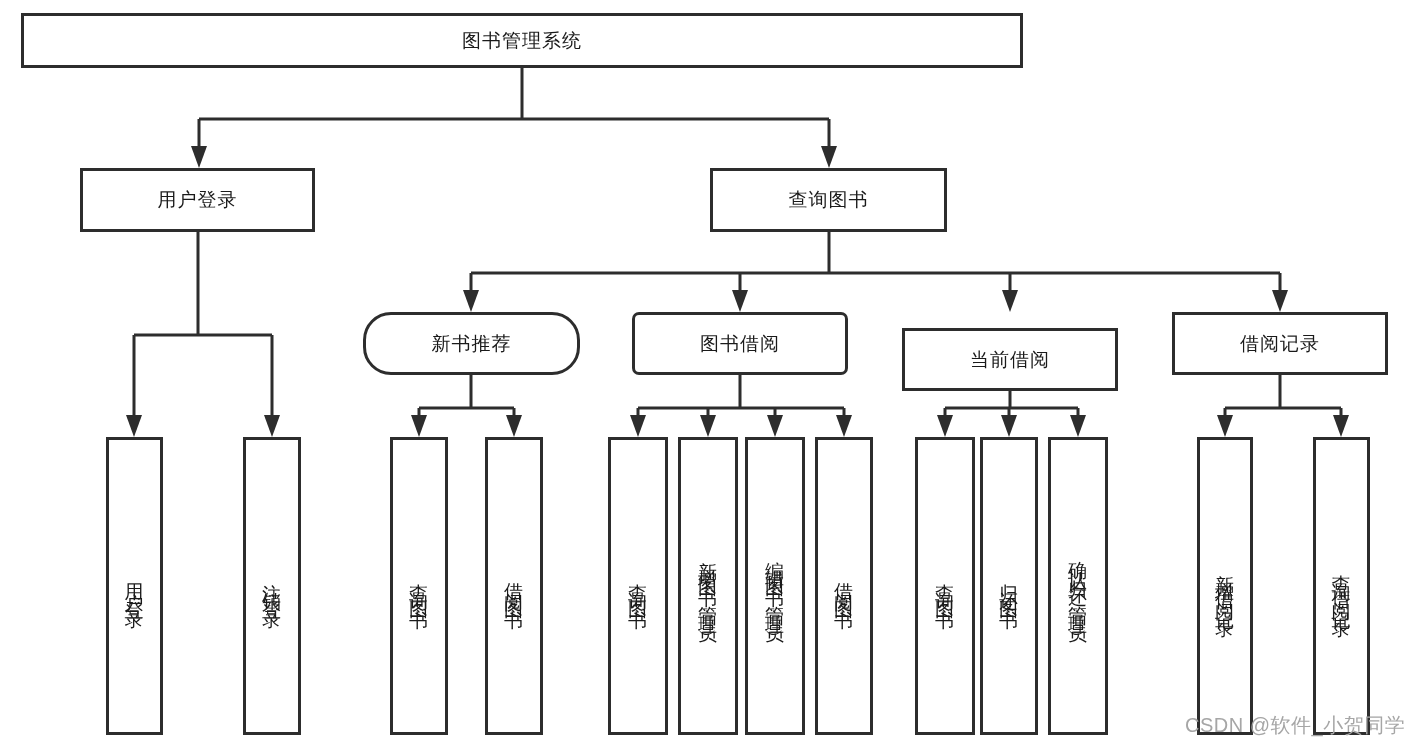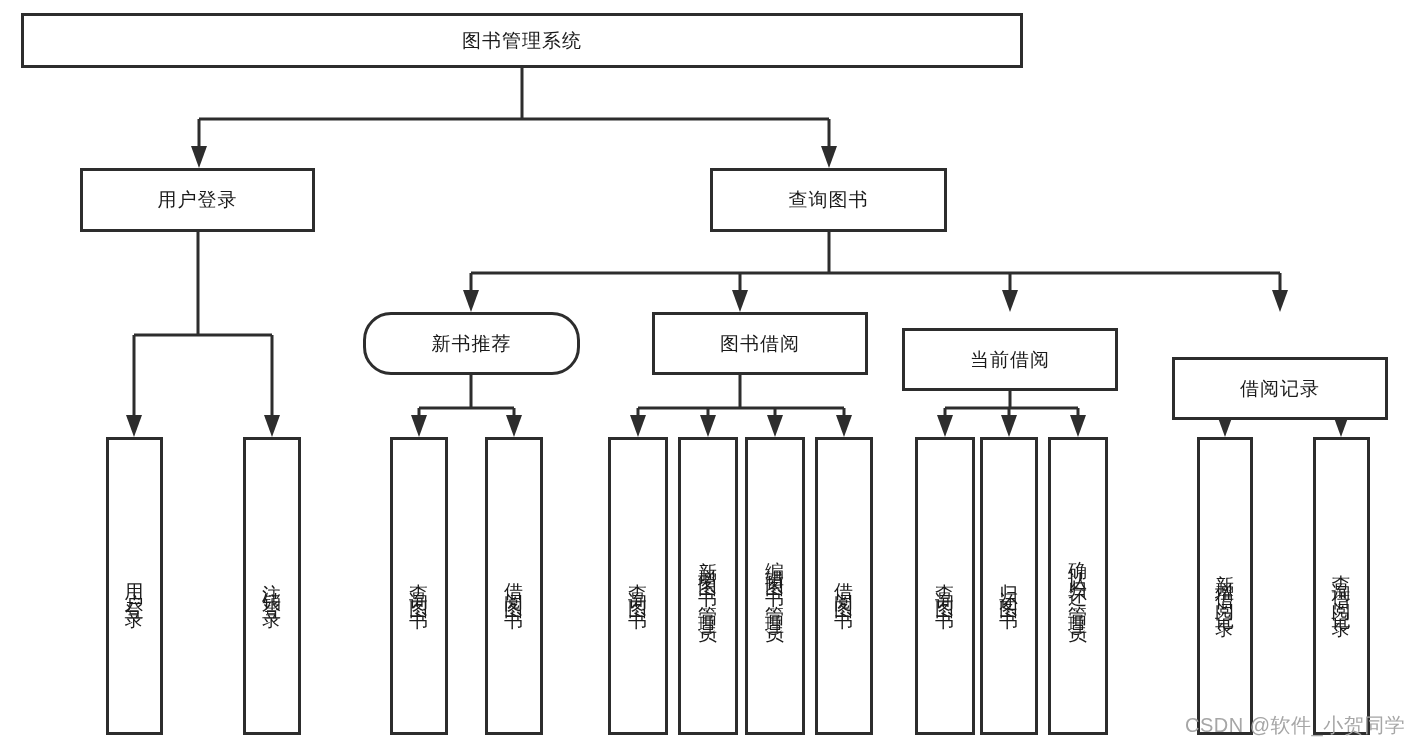--- a/index.html
+++ b/index.html
@@ -30,23 +30,23 @@
     line-height:1;
     white-space:normal;
   }
   
   .n-root{left:21px;top:13px;width:1002px;height:55px;}
   
   .n-l2a{left:80px;top:168px;width:235px;height:64px;}
   .n-l2b{left:710px;top:168px;width:237px;height:64px;}
   
   .n-g0{left:363px;top:312px;width:217px;height:63px;border-radius:28px;}
-  .n-g1{left:652px;top:312px;width:216px;height:63px;}
+  .n-g1{left:632px;top:312px;width:216px;height:63px;border-radius:7px;}
   .n-g2{left:902px;top:312px;width:216px;height:63px;margin-top:16px;}
-  .n-g3{left:1172px;top:312px;width:216px;height:63px;margin-top:45px;}
+  .n-g3{left:1172px;top:312px;width:216px;height:63px;}
   
   .leaf{top:437px;height:298px;}
   .n-a0{left:106px;width:57px;}
   .n-a1{left:243px;width:58px;}
   .n-b00{left:390px;width:58px;}
   .n-b01{left:485px;width:58px;}
   .n-b10{left:608px;width:60px;}
   .n-b11{left:678px;width:60px;}
   .n-b12{left:745px;width:60px;}
   .n-b13{left:815px;width:58px;}

